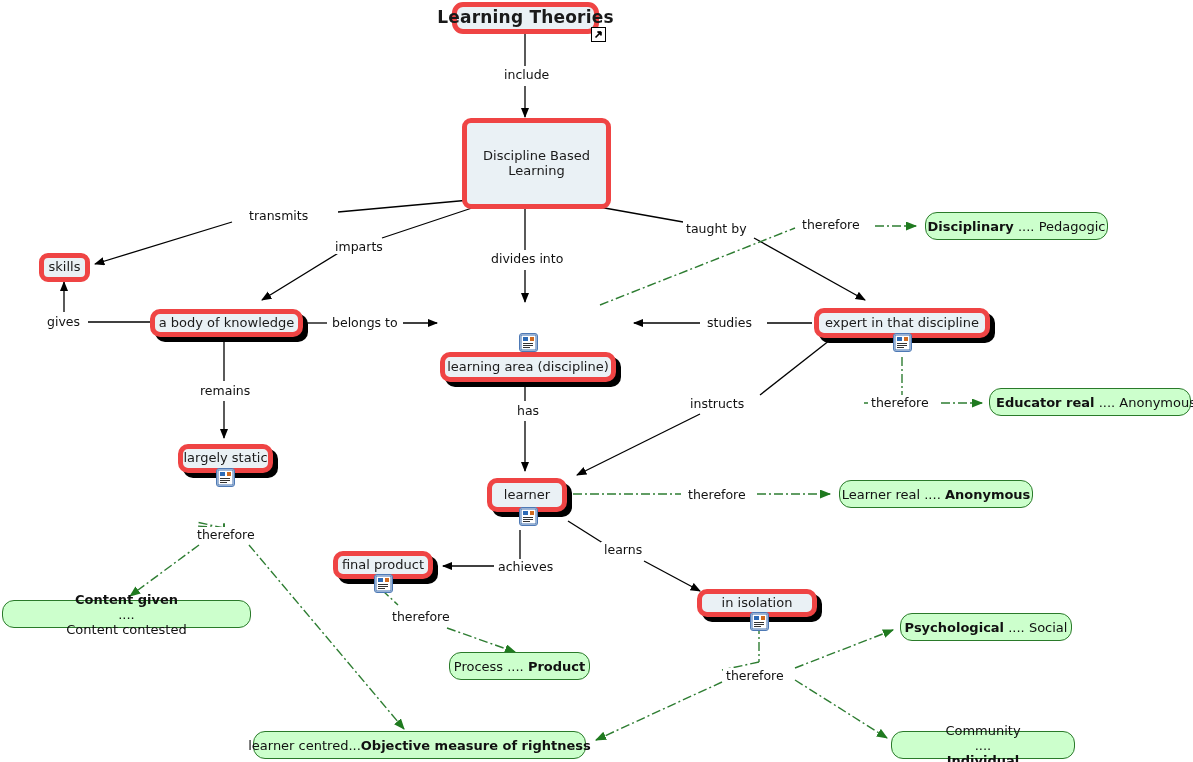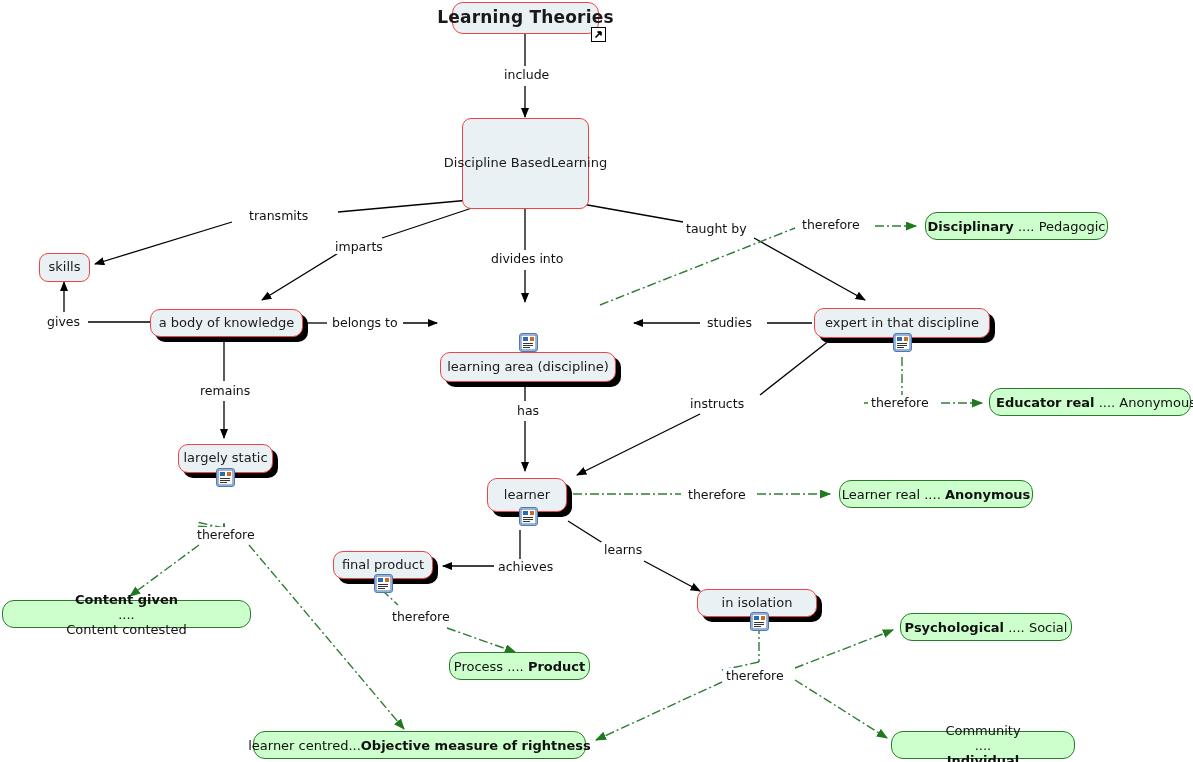--- a/index.html
+++ b/index.html
@@ -20,21 +20,21 @@
     text-align:center;
     color:#1a1a1a;
     white-space:nowrap;
     z-index:5;
   }
   .node .lbl{line-height:1.15;}
 
   
   .concept{
     background:#eaf1f5;
-    border:1px solid #ef4444;
+    border:5px solid #ef4444;
     border-radius:9px;
     font-size:13px;
   }
   .concept.shadow{
     box-shadow:5px 5px 0 0 #000000;
     border-radius:10px;
   }
   .concept.root{
     border-radius:11px;
     font-size:17px;
@@ -185,21 +185,21 @@
   <div class="node concept root" style="left:452px;top:2px;width:147px;height:32px;">
     <span class="lbl">Learning Theories</span>
   </div>
   <div class="expander" style="left:591px;top:27px;">
     <svg width="11" height="11" viewBox="0 0 11 11" aria-hidden="true">
       <path d="M2.5,8.5 L8,3 M8,3 L4.4,3 M8,3 L8,6.6" stroke="#000" stroke-width="1.6" fill="none"></path>
       <path d="M8.4,2.6 L4.2,2.8 L7.6,6.4 z" fill="#000"></path>
     </svg>
   </div>
 
-  <div class="node concept" style="left:462px;top:118px;width:127px;height:91px;flex-direction:row;">
+  <div class="node concept" style="left:462px;top:118px;width:149px;height:91px;flex-direction:column;">
     <span class="lbl">Discipline Based</span>
     <span class="lbl">Learning</span>
   </div>
 
   <div class="node concept" style="left:39px;top:253px;width:51px;height:29px;">
     <span class="lbl">skills</span>
   </div>
 
   <div class="node concept shadow" style="left:150px;top:309px;width:153px;height:28px;">
     <span class="lbl">a body of knowledge</span>

